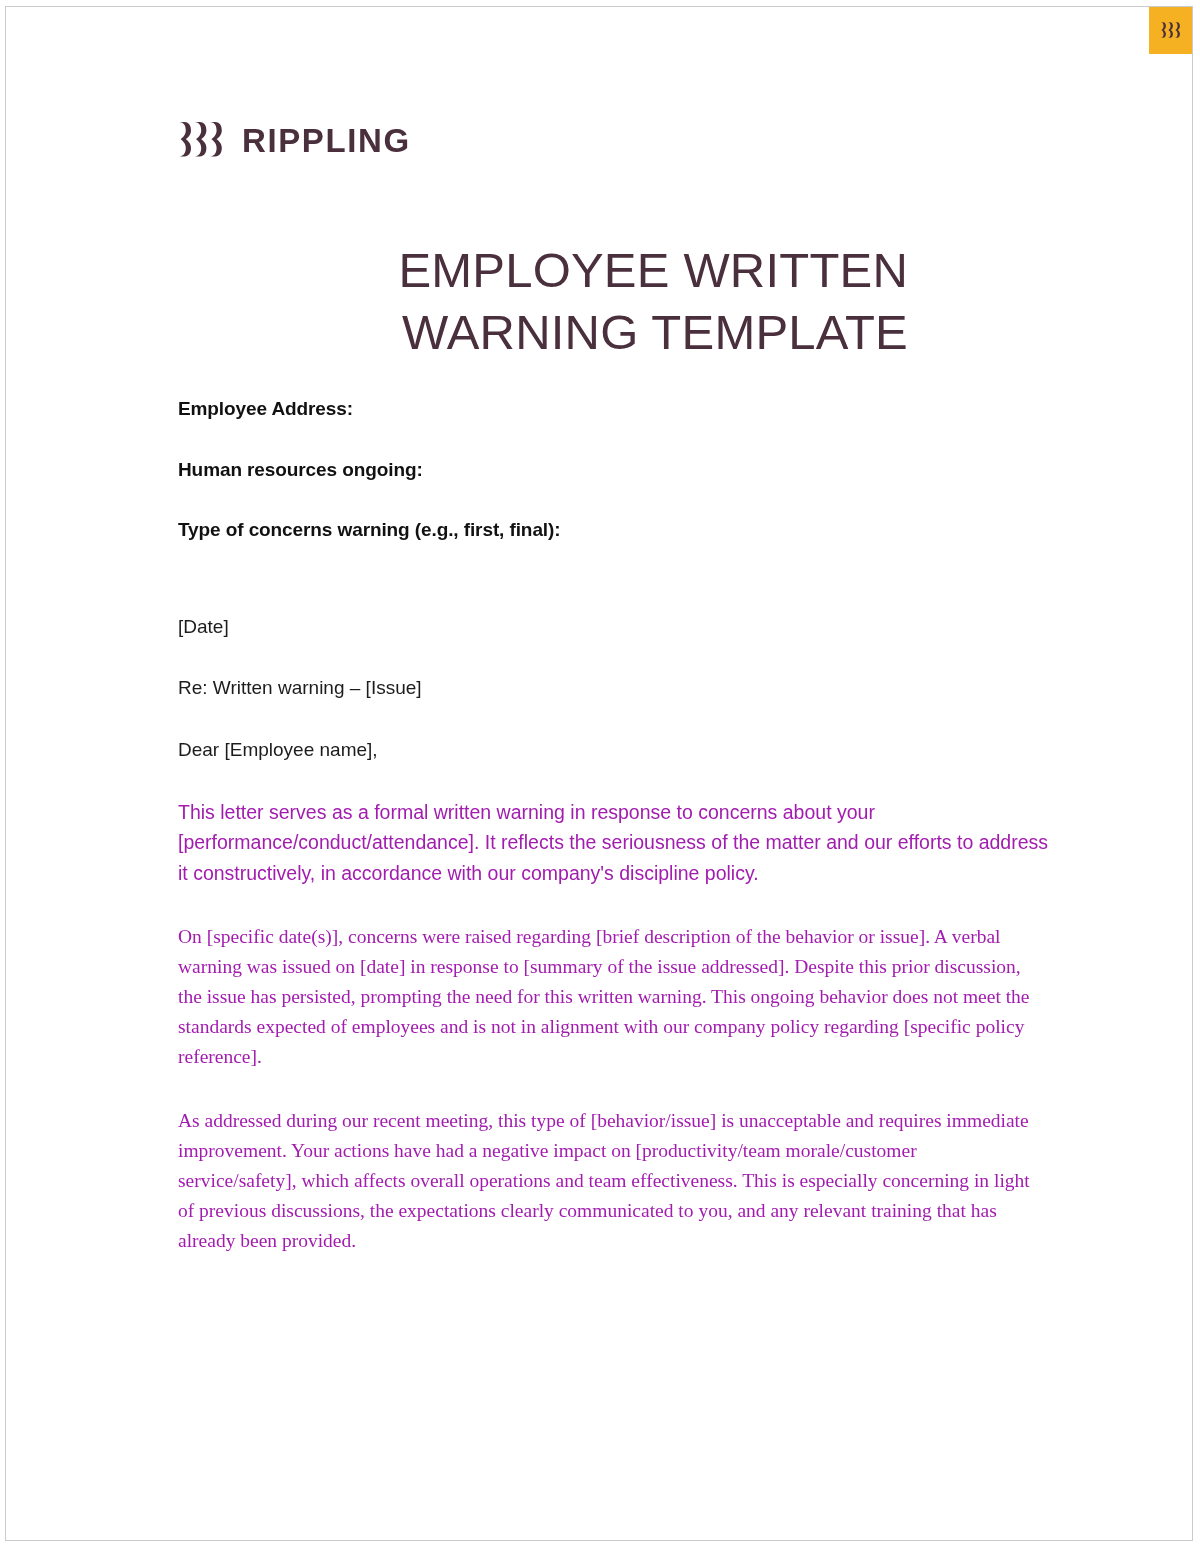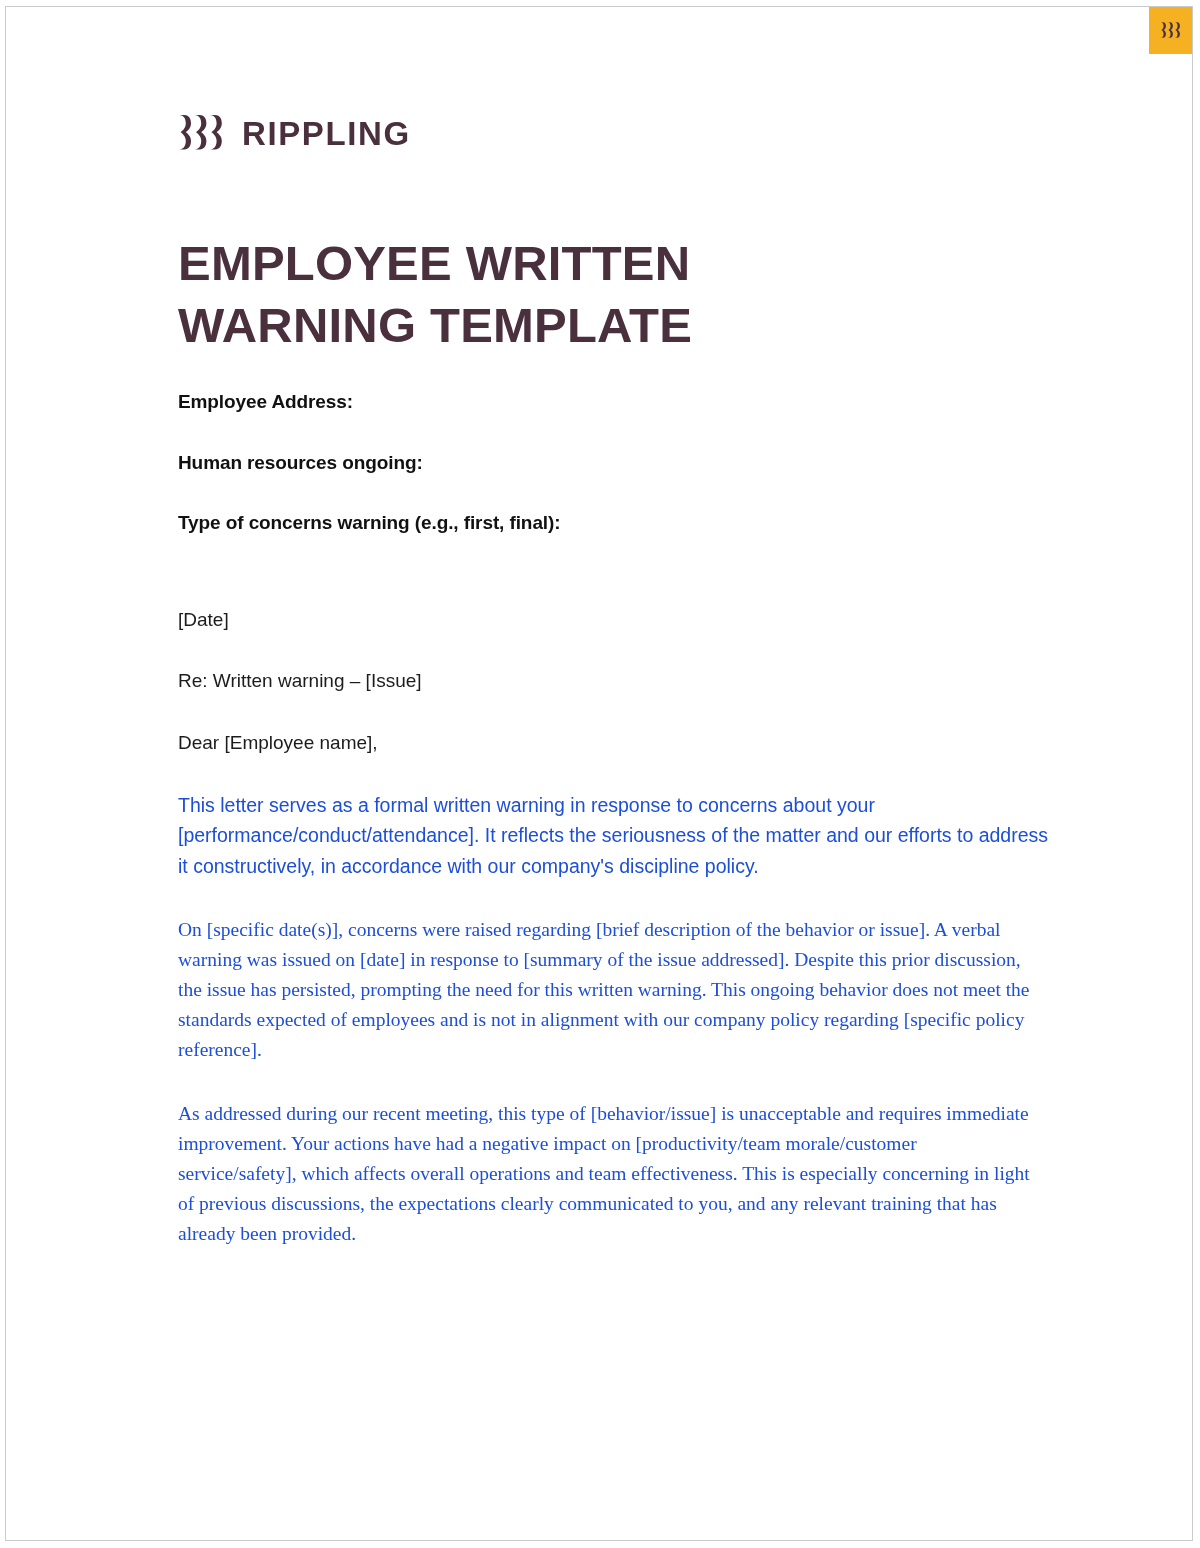--- a/index.html
+++ b/index.html
@@ -39,21 +39,21 @@
     align-items: center;
     justify-content: center;
     z-index: 5;
   }
   .corner-badge svg { display: block; }
 
   
   .doc {
     position: absolute;
     left: 172px;
-    top: 0;
+    top: 7px;
     width: 890px;
   }
 
   
   .logo-lockup {
     display: flex;
     align-items: center;
     gap: 16px;
     margin-top: 104px;
     height: 44px;
@@ -66,25 +66,26 @@
     color: #4a2f3c;
     line-height: 1;
     white-space: nowrap;
   }
 
   
   .doc-title {
     margin: 0;
     padding-top: 78px;
     font-size: 49px;
-    font-weight: 700;
+    font-weight: 400;
     line-height: 1.26;
     letter-spacing: 0.2px;
     color: #4a2f3c;
     max-width: 730px;
+    text-align: right;
   }
 
   
   .lead-line {
     font-size: 19px;
     line-height: 1.5;
     color: #1c1c1c;
     font-weight: 400;
     margin-top: 62px;
   }
@@ -107,21 +108,21 @@
     line-height: 1.5;
     margin-top: 18px;
     margin-bottom: 0;
   }
   .letter-line + .letter-line { margin-top: 33px; }
 
   .body-paragraphs { margin-top: 33px; }
   .body-para {
     font-size: 19.5px;
     font-weight: 400;
-    color: #1d4ed8;
+    color: #a21caf;
     line-height: 1.54;
     margin: 0 0 34px 0;
     max-width: 880px;
   }
   .body-para.w-narrow { max-width: 862px; font-family: Liberation Serif, serif; }
   .body-para:last-child { margin-bottom: 0; }
 </style>
 </head>
 <body>
 

